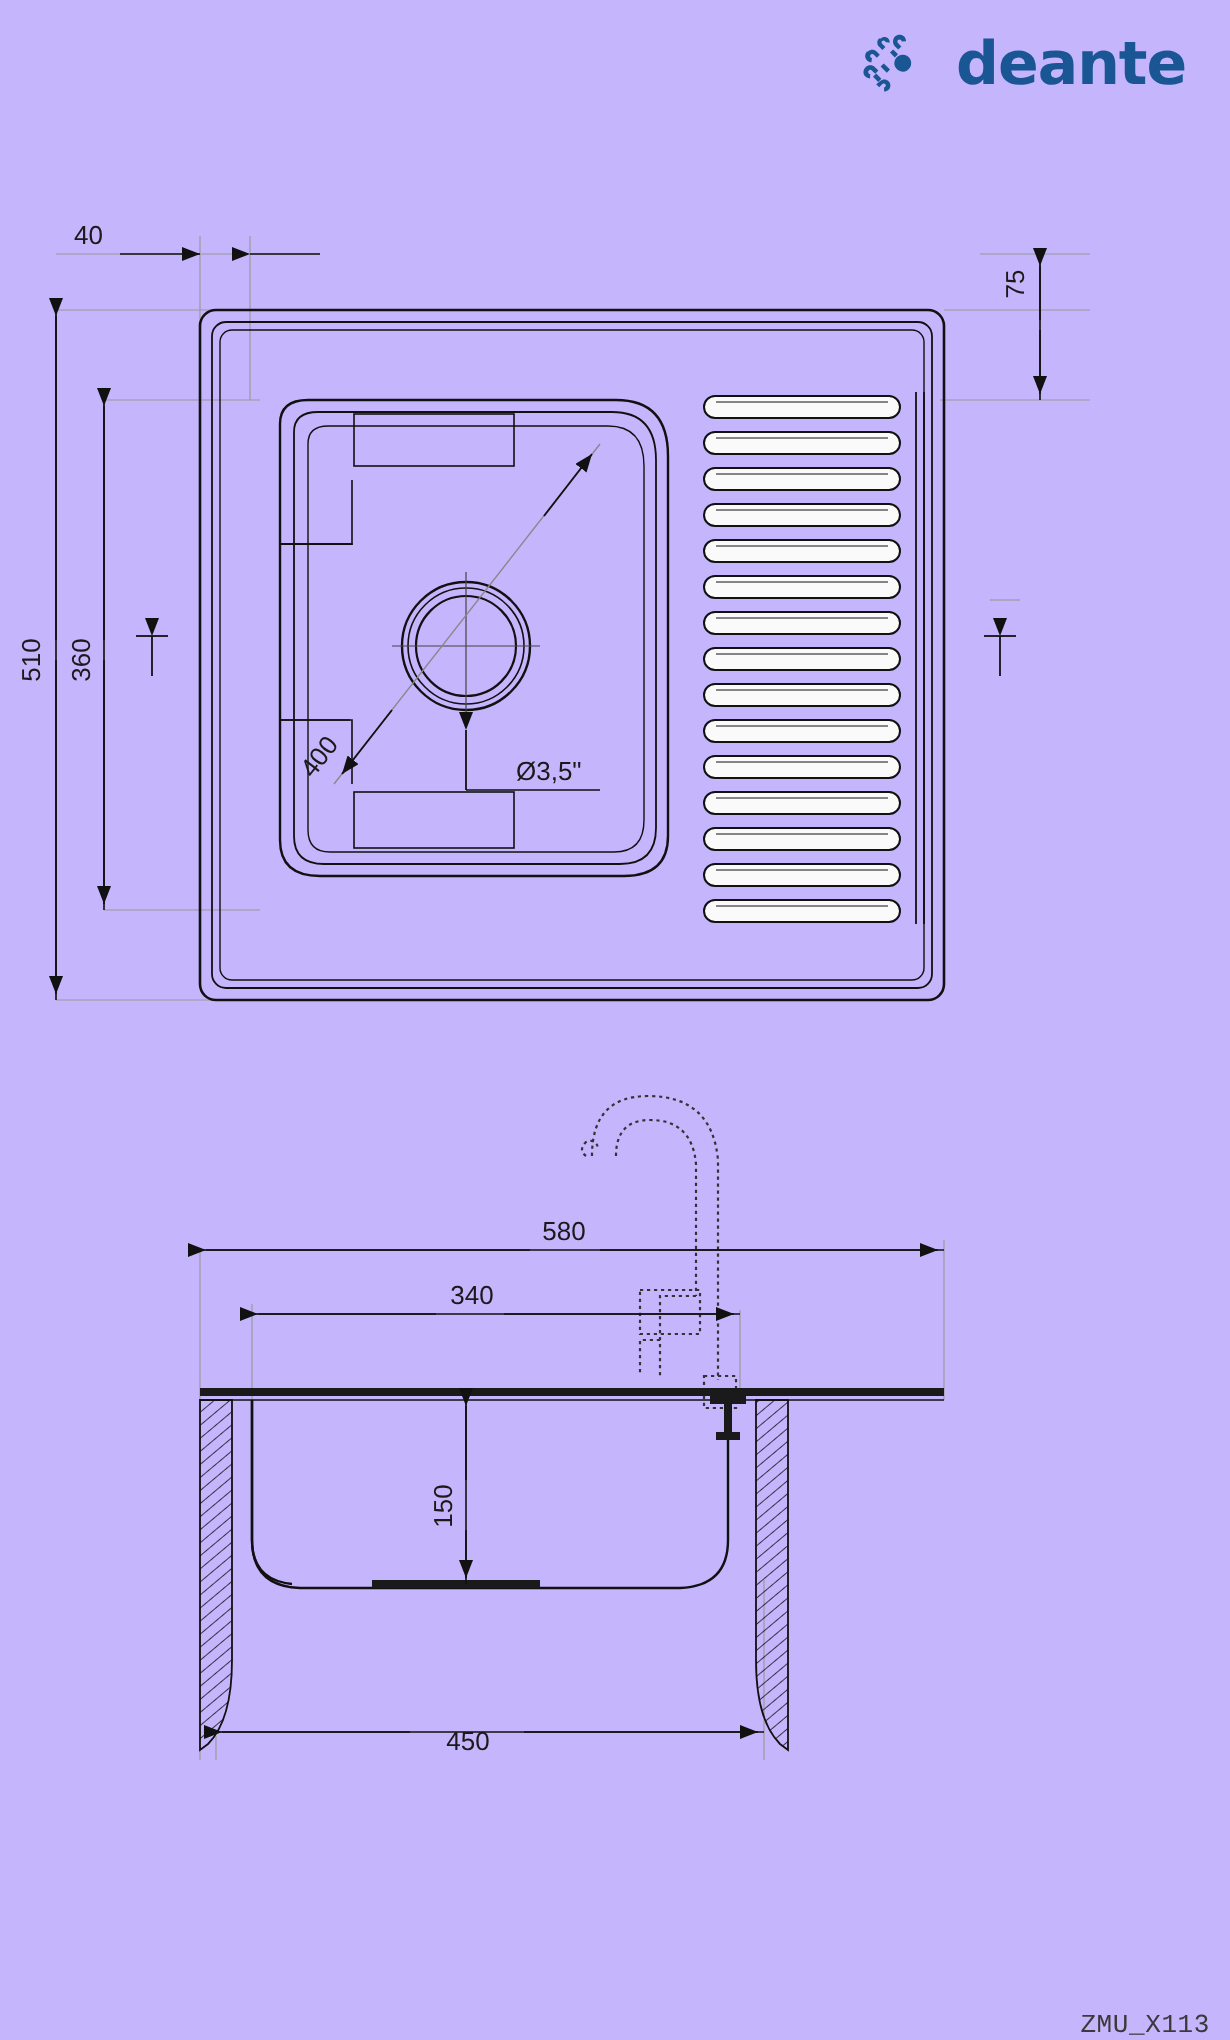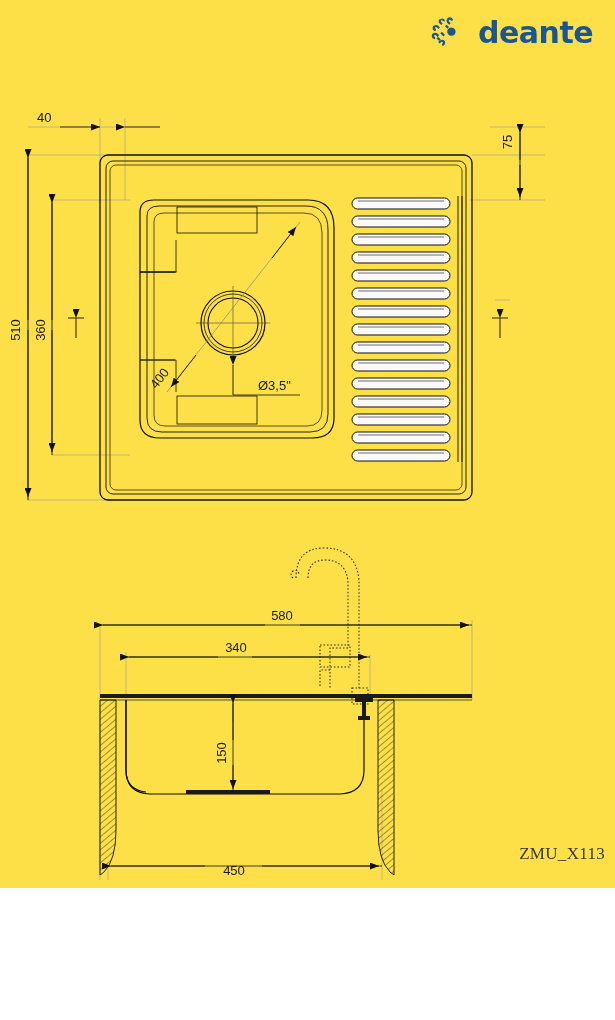--- a/index.html
+++ b/index.html
@@ -12,22 +12,22 @@
     width: 615px;
     height: 1020px;
     position: relative;
     font-family: "Liberation Sans", sans-serif;
     overflow: hidden;
   }
   #sheet {
     position: absolute;
     left: 0; top: 0;
     width: 615px;
-    height: 888px;
-    background: #fde047;
+    height: 1020px;
+    background: #c4b5fd;
   }
   .brand {
     position: absolute;
     left: 430px;
     top: 10px;
     width: 175px;
     height: 46px;
     display: flex;
     align-items: center;
     gap: 8px;
@@ -41,23 +41,23 @@
     font-family: "DejaVu Sans", sans-serif;
     font-size: 30px;
     font-weight: 700;
     color: #1a5694;
     letter-spacing: -0.5px;
     line-height: 1;
   }
   .code {
     position: absolute;
     right: 10px;
-    bottom: 24px;
-    font-family: Liberation Serif, serif;
-    font-size: 17px;
+    bottom: 0;
+    font-family: Liberation Mono, monospace;
+    font-size: 13px;
     color: #3a3a3a;
     letter-spacing: 0.3px;
   }
   svg.draw {
     position: absolute;
     left: 0;
     top: 0;
   }
   .dim-text {
     font-family: "Liberation Sans", sans-serif;

